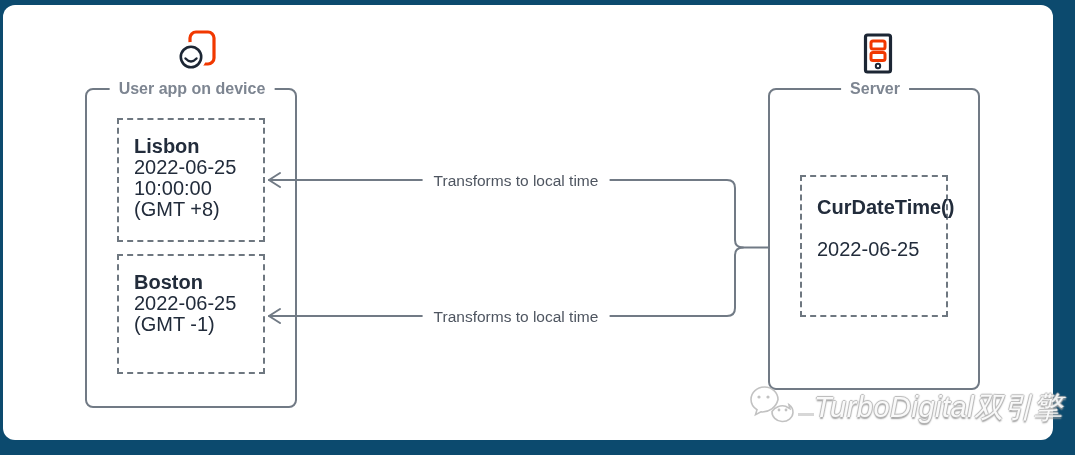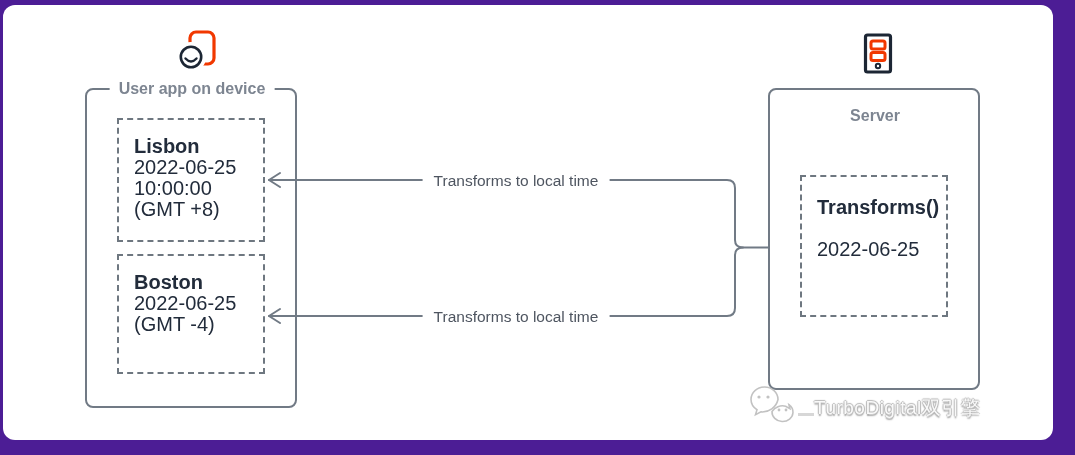--- a/index.html
+++ b/index.html
@@ -1,18 +1,18 @@
 <!DOCTYPE html>
 <html><head>
 <meta charset="utf-8">
 <style>
   * { margin:0; padding:0; box-sizing:border-box; }
   html,body { width:1075px; height:455px; background:#000; overflow:hidden;
               font-family:"Liberation Sans", sans-serif; }
-  .stage { position:relative; width:1075px; height:455px; background:#4c1d95; }
+  .stage { position:relative; width:1075px; height:455px; background:#0c4a6e; }
   .canvas { position:absolute; left:3px; top:5px; right:22px; bottom:15px;
             background:#ffffff; border-radius:12px; }
 
   
   .group-box { position:absolute; border:2px solid #717a85; border-radius:8px; background:transparent; }
   .group-label { position:absolute; transform:translate(-50%,-50%); background:#ffffff;
                  padding:0 9px; font-size:16px; font-weight:bold; color:#7d8591; white-space:nowrap; }
 
   
   .card { position:absolute; border:2px dashed #6e7780; background:#ffffff;
@@ -24,23 +24,23 @@
   .icon { position:absolute; }
 
   
   .connector-svg { position:absolute; left:255px; top:155px; width:530px; height:185px; }
   .flow-label { position:absolute; transform:translate(-50%,-50%); background:#ffffff;
                 padding:0 11px; font-size:15.5px; color:#4e5560; white-space:nowrap;text-align:right; }
 
   
   .watermark { position:absolute; left:748px; top:384px; display:flex; align-items:center; opacity:0.96; }
   .watermark-dash { width:16px; height:0; border-top:3px solid rgba(200,200,200,.75); margin:14px 0 0 -2px; }
-  .watermark-text { font-size:19px; letter-spacing:.5px; color:rgba(255,255,255,.92); white-space:nowrap;
+  .watermark-text { font-size:29px; letter-spacing:.5px; color:rgba(255,255,255,.92); white-space:nowrap;
                     margin-top:2px;
-                    text-shadow:-1px 0 1px #b5b5b5, 1px 0 1px #b5b5b5, 0 -1px 1px #b5b5b5, 0 1.5px 1.5px #9a9a9a; }
+                    text-shadow:-1px 0 1px #b5b5b5, 1px 0 1px #b5b5b5, 0 -1px 1px #b5b5b5, 0 1.5px 1.5px #9a9a9a;font-style:italic; }
 </style>
 </head>
 <body>
 
 <div class="stage">
   <div class="canvas"></div>
 
   <svg class="icon" style="left:176px; top:27px;" width="44" height="48" viewBox="0 0 44 48">
     <rect x="14" y="5" width="24" height="32" rx="6" fill="none" stroke="#f13800" stroke-width="3.2"></rect>
     <circle cx="15" cy="30" r="12.6" fill="#ffffff" stroke="#ffffff" stroke-width="5"></circle>
@@ -54,35 +54,35 @@
   <div class="card" style="left:117px; top:118px; width:148px; height:124px;">
     <div class="title">Lisbon</div>
     <div>2022-06-25</div>
     <div>10:00:00</div>
     <div>(GMT +8)</div>
   </div>
 
   <div class="card" style="left:117px; top:254px; width:148px; height:120px;">
     <div class="title">Boston</div>
     <div>2022-06-25</div>
-    <div>(GMT -4)</div>
+    <div>(GMT -1)</div>
   </div>
 
   <svg class="icon" style="left:860px; top:31px;" width="36" height="44" viewBox="0 0 36 44">
     <rect x="5.5" y="4" width="25" height="37" rx="2" fill="#ffffff" stroke="#1c2634" stroke-width="3.2"></rect>
     <rect x="11" y="10" width="14" height="8" rx="2" fill="none" stroke="#f13800" stroke-width="3"></rect>
     <rect x="11" y="21.5" width="14" height="8" rx="2" fill="none" stroke="#f13800" stroke-width="3"></rect>
     <circle cx="18" cy="35" r="2.2" fill="none" stroke="#1c2634" stroke-width="2"></circle>
   </svg>
 
   <div class="group-box" style="left:768px; top:88px; width:212px; height:302px;"></div>
-  <div class="group-label" style="left:875px; top:89px;margin-top:27px;">Server</div>
+  <div class="group-label" style="left:875px; top:89px;">Server</div>
 
   <div class="card" style="left:800px; top:175px; width:148px; height:142px; padding-top:20px;">
-    <div class="title">Transforms()</div>
+    <div class="title">CurDateTime()</div>
     <div class="spacer"></div>
     <div>2022-06-25</div>
   </div>
 
   <svg class="connector-svg" viewBox="0 0 530 185">
     <g fill="none" stroke="#717a85" stroke-width="2" stroke-linecap="round" stroke-linejoin="round">
       <path d="M 14 25 H 472 Q 480 25 480 33 V 85 Q 480 92.5 488 92.5 H 514"></path>
       <path d="M 14 161 H 472 Q 480 161 480 153 V 100 Q 480 92.5 488 92.5"></path>
       <path d="M 25 18 L 14 25 L 25 32"></path>
       <path d="M 25 154 L 14 161 L 25 168"></path>

